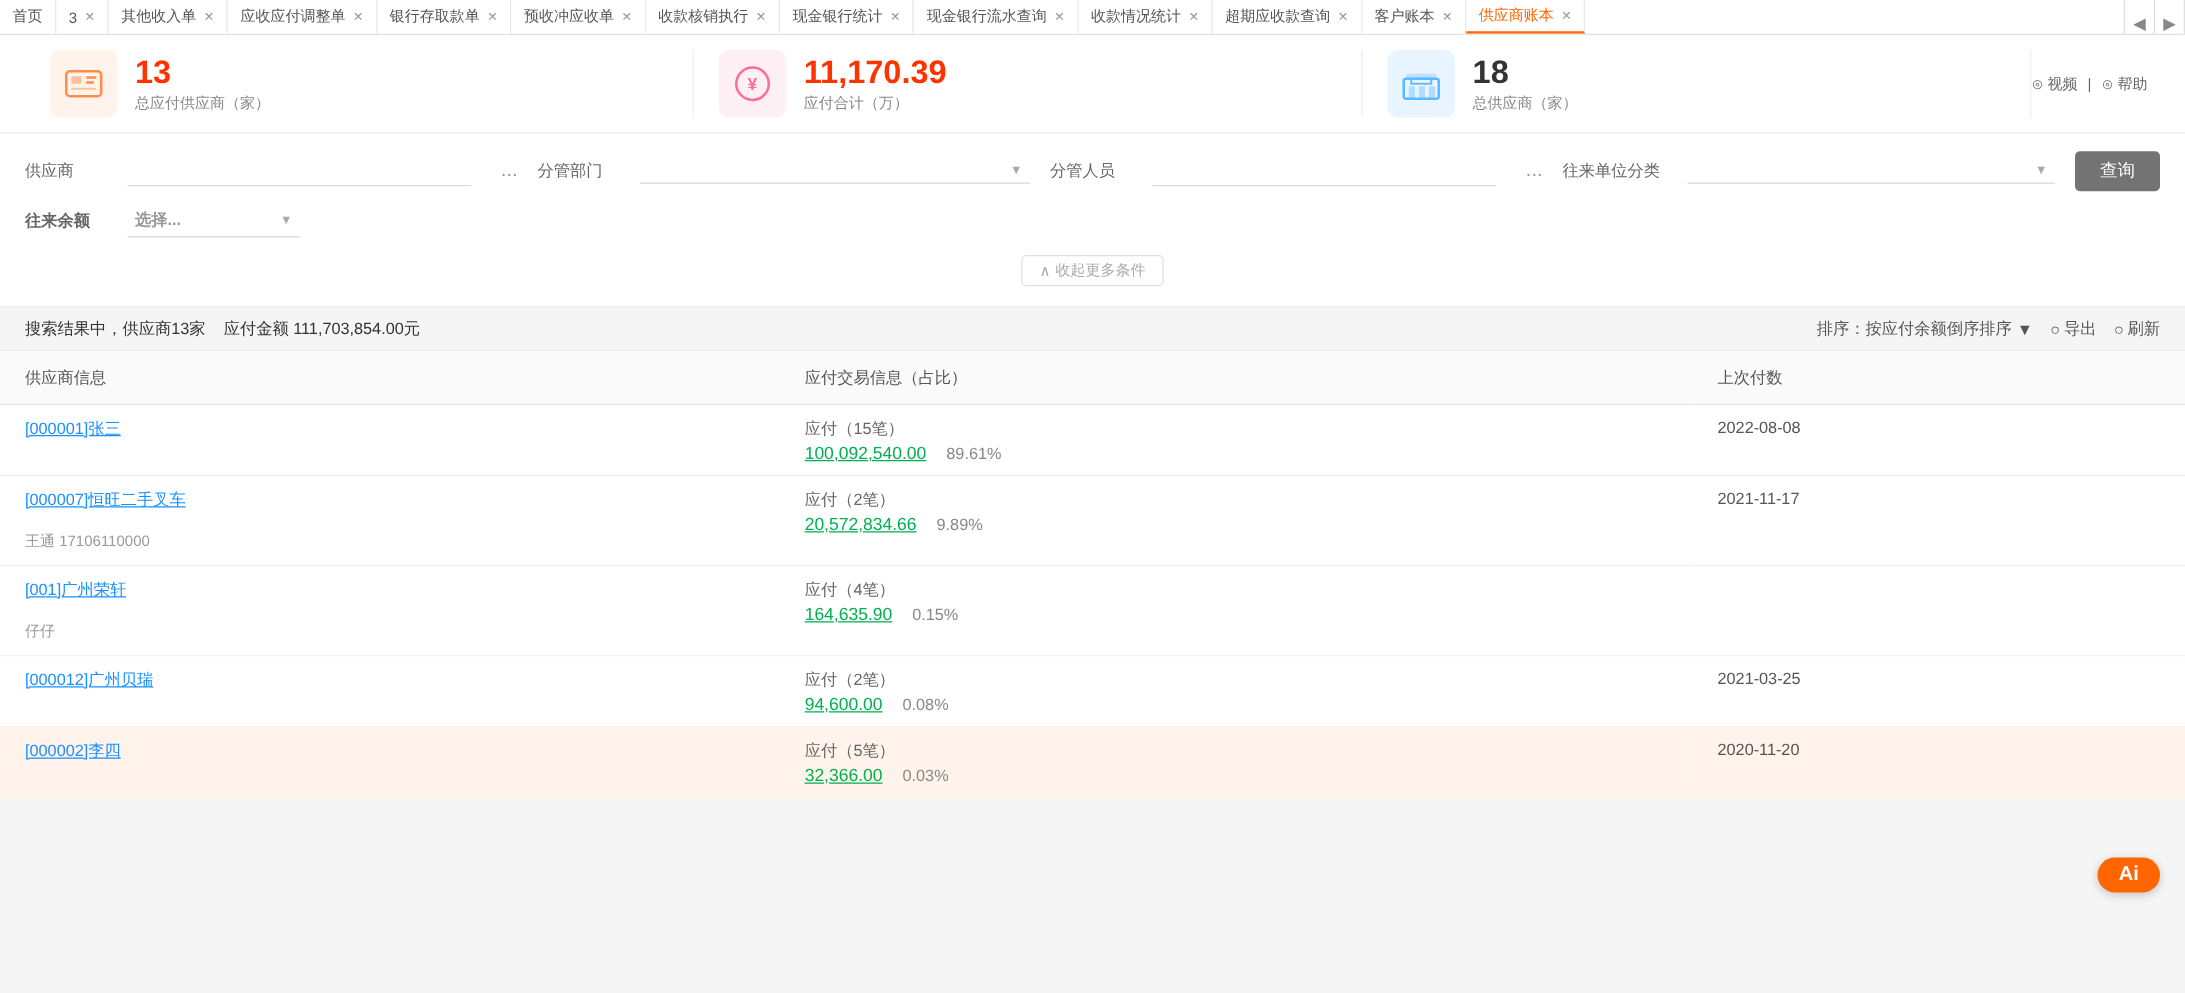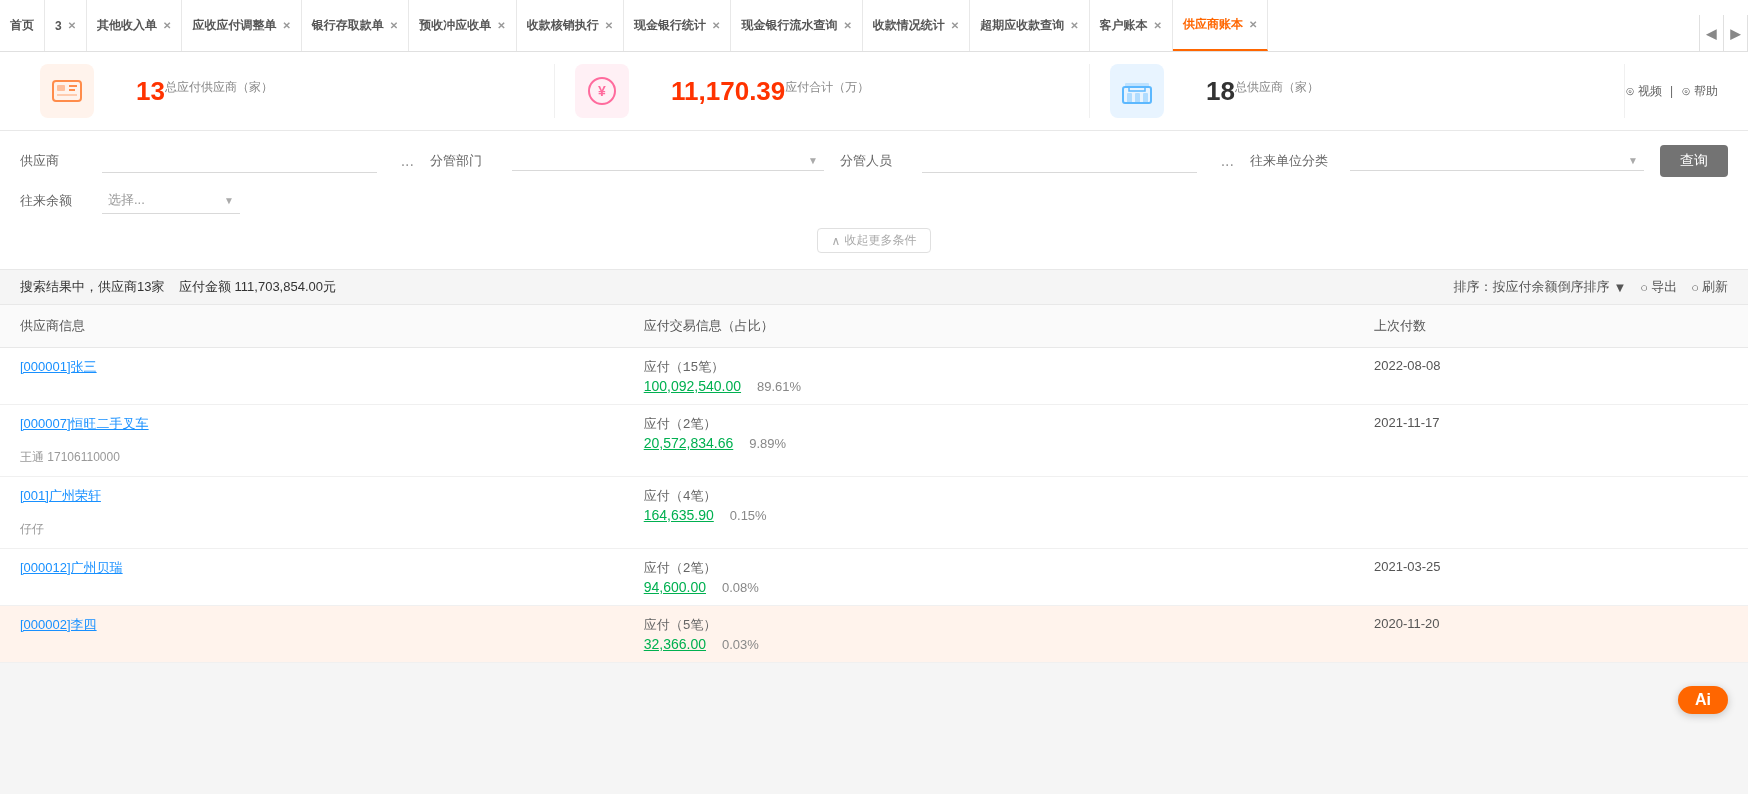--- a/index.html
+++ b/index.html
@@ -1,26 +1,25 @@
 <!DOCTYPE html>
 <html><head>
   <meta charset="utf-8">
   <style>
     * { box-sizing: border-box; margin: 0; padding: 0; }
     body { font-family: 'Microsoft YaHei', Arial, sans-serif; font-size: 13px; background: #f5f5f5; color: #333; }
 
     
     .top-nav {
       display: flex;
-      align-items: flex-end;
+      align-items: flex-start;
       background: #fff;
       border-bottom: 1px solid #e0e0e0;
-      height: 52px;
+      height: 28px;
       overflow: hidden;
-      font-weight: bold;
     }
     .nav-tab {
       display: flex;
       align-items: center;
       padding: 0 10px;
       height: 100%;
       white-space: nowrap;
       border-right: 1px solid #e8e8e8;
       cursor: pointer;
       font-size: 12px;
@@ -67,21 +66,21 @@
       height: 54px;
       display: flex;
       align-items: center;
       justify-content: center;
       border-radius: 8px;
       font-size: 28px;
     }
     .stat-icon.orange { background: #fff3ec; color: #ff8c4b; }
     .stat-icon.pink { background: #fff0f5; color: #ff6b9d; }
     .stat-icon.blue { background: #e8f4ff; color: #5cb8ff; }
-    .stat-text { display: flex; flex-direction: row; margin-left: 28px; }
+    .stat-text { display: flex; flex-direction: column; }
     .stat-number { font-size: 26px; font-weight: bold; color: #ff3300; line-height: 1.1; }
     .stat-number.dark { color: #333; }
     .stat-label { font-size: 12px; color: #888; margin-top: 2px; }
 
     .top-right-links {
       display: flex;
       align-items: center;
       gap: 8px;
       font-size: 12px;
       color: #666;
@@ -232,21 +231,21 @@
       vertical-align: top;
       font-size: 13px;
     }
     .supplier-link {
       color: #1890ff;
       text-decoration: underline;
       cursor: pointer;
       font-size: 13px;
     }
     .supplier-sub { color: #999; font-size: 12px; margin-top: 16px; }
-    .tx-label { color: #666; font-size: 13px; font-family: Liberation Mono, monospace; }
+    .tx-label { color: #666; font-size: 13px; }
     .tx-amount { color: #00b050; font-size: 14px; font-weight: 500; margin-top: 2px; text-decoration: underline; cursor: pointer; }
     .tx-pct { color: #888; font-size: 13px; margin-left: 16px; }
     .tx-row { display: flex; align-items: baseline; gap: 0; }
     .date-text { color: #555; font-size: 13px; }
 
     
     ::-webkit-scrollbar { width: 6px; height: 6px; }
     ::-webkit-scrollbar-thumb { background: #ccc; border-radius: 3px; }
   </style>
 </head>
@@ -383,21 +382,21 @@
     <div class="filter-item">
       <span class="filter-label">往来单位分类</span>
       <div class="filter-select">
         <span class="filter-select-text"></span>
         <span class="filter-select-arrow">▼</span>
       </div>
     </div>
     <button class="search-btn">查询</button>
   </div>
   <div class="filter-row">
-    <div class="filter-item" style="max-width:220px;">
+    <div class="filter-item" style="max-width:220px;font-weight:bold;">
       <span class="filter-label">往来余额</span>
       <div class="filter-select">
         <span class="filter-select-text">选择...</span>
         <span class="filter-select-arrow">▼</span>
       </div>
     </div>
   </div>
   <div class="collapse-row">
     <div class="collapse-btn">
       <span>∧</span>

